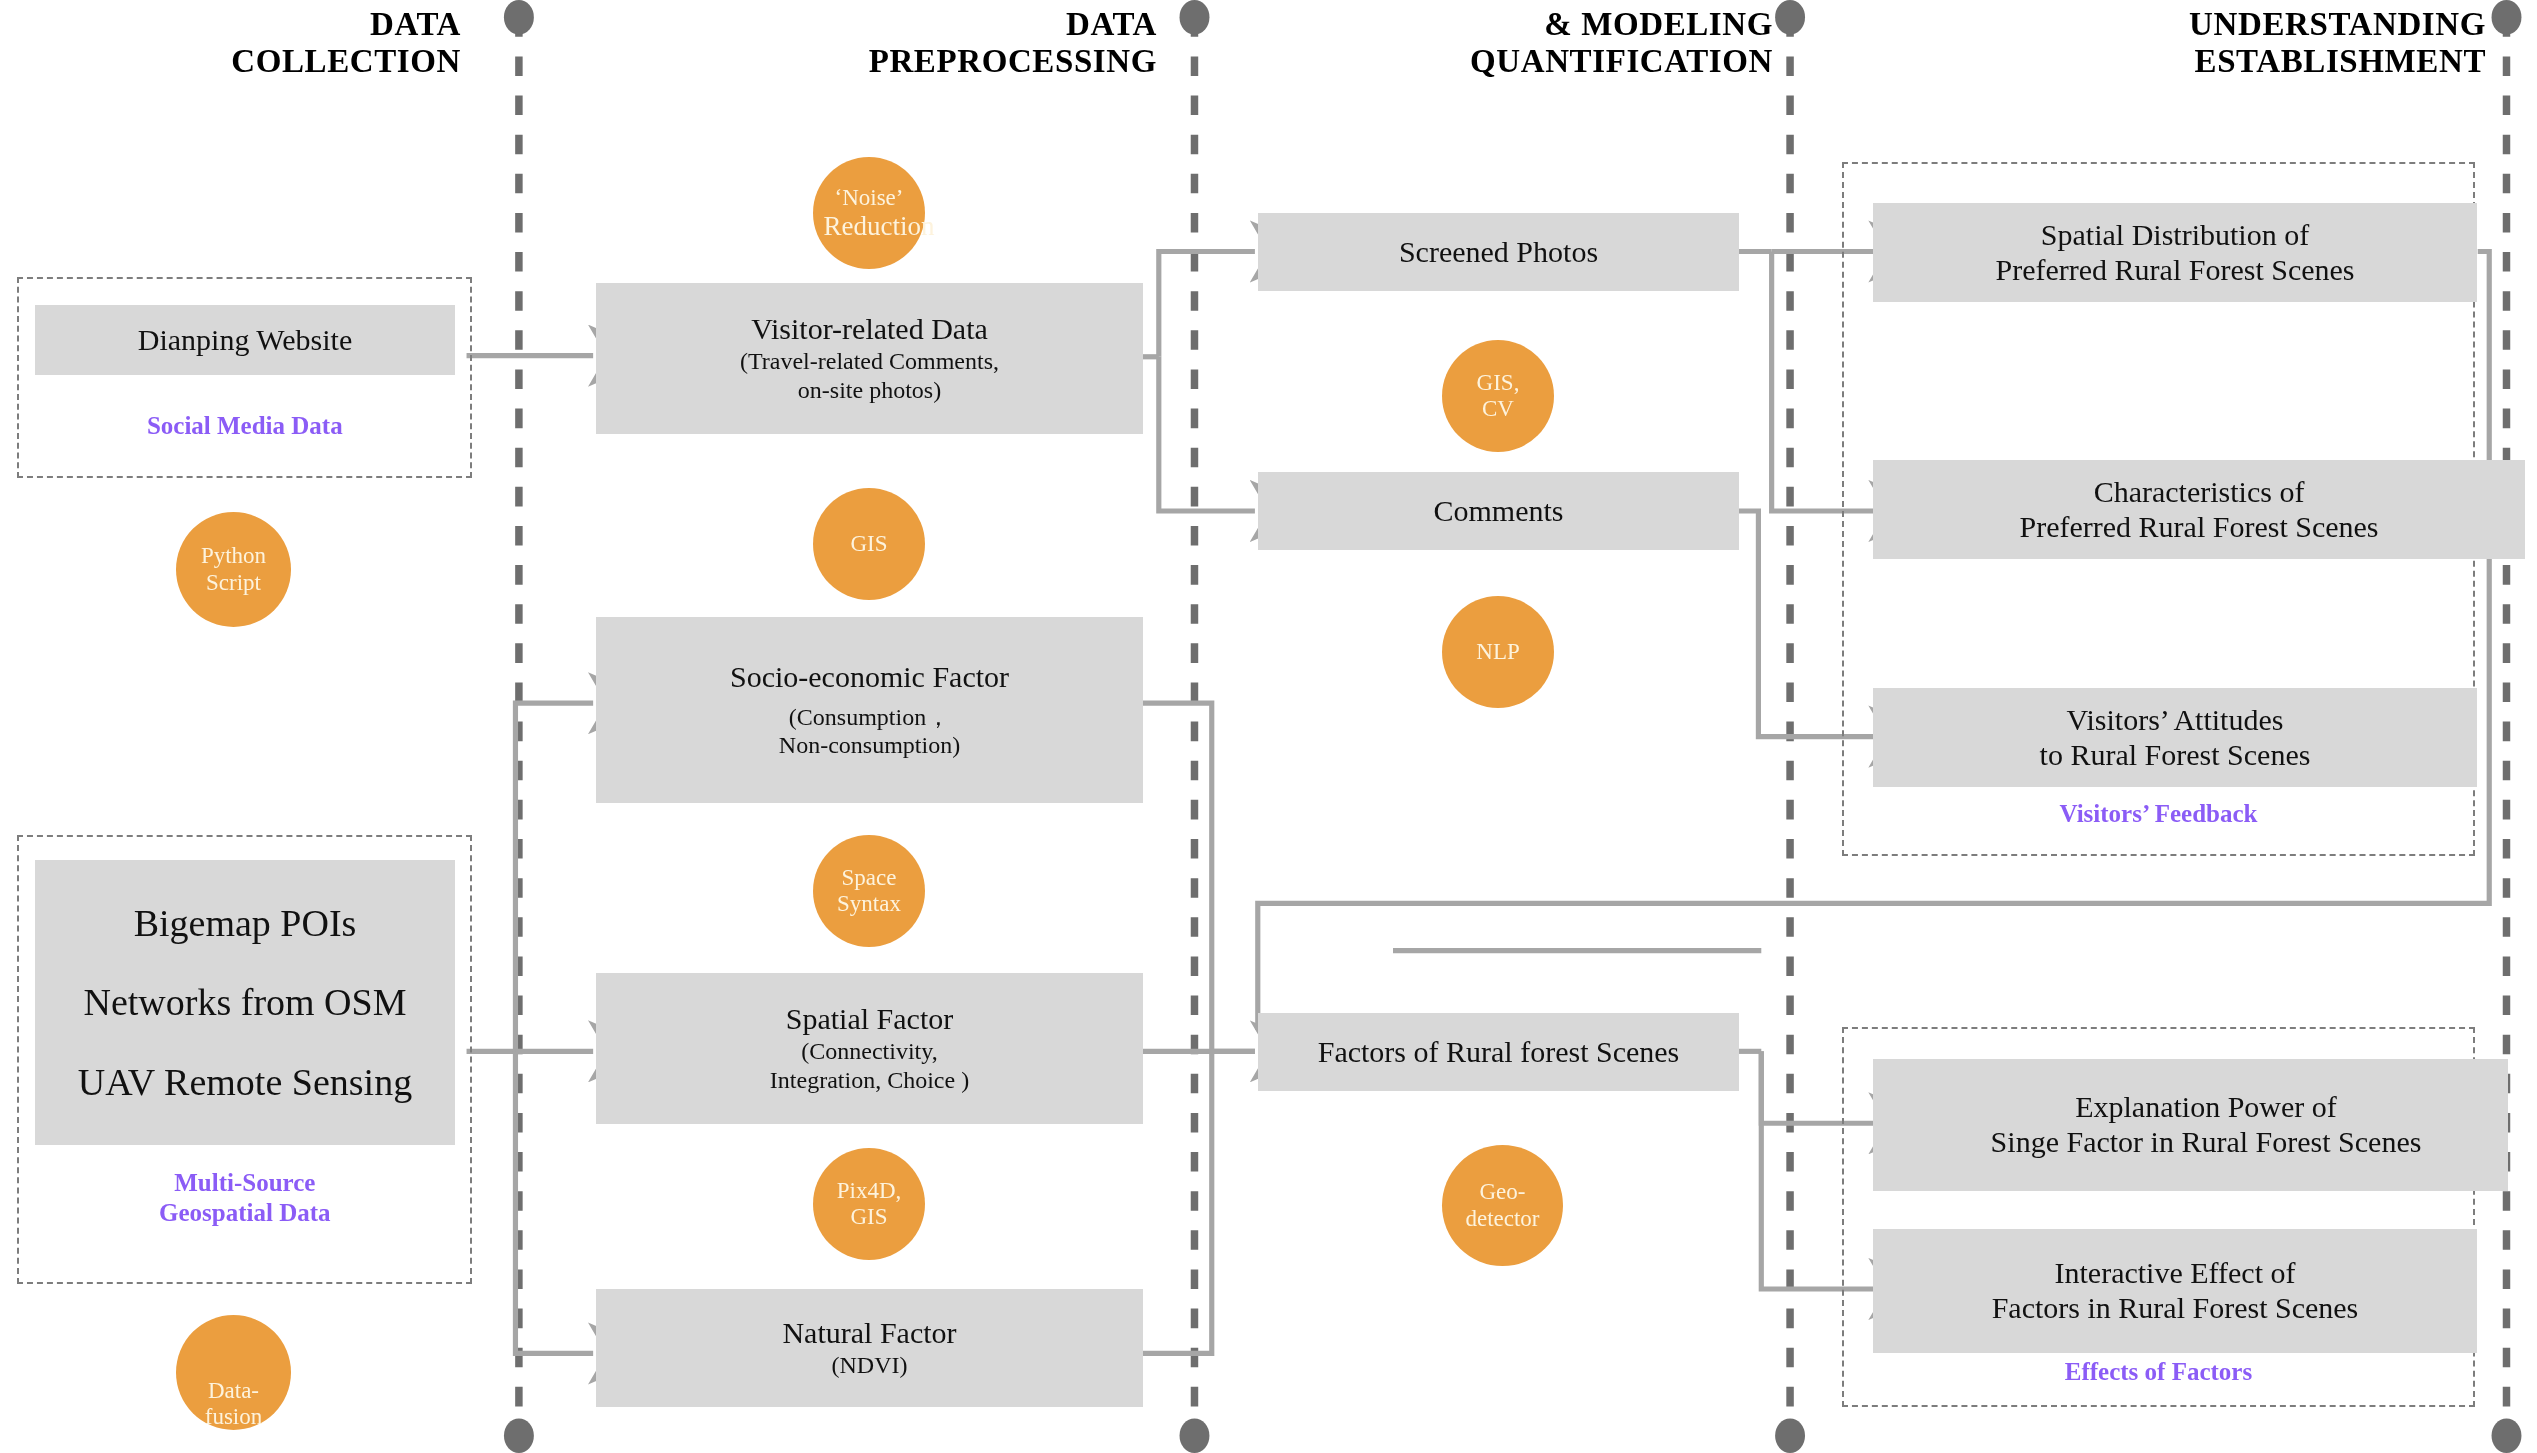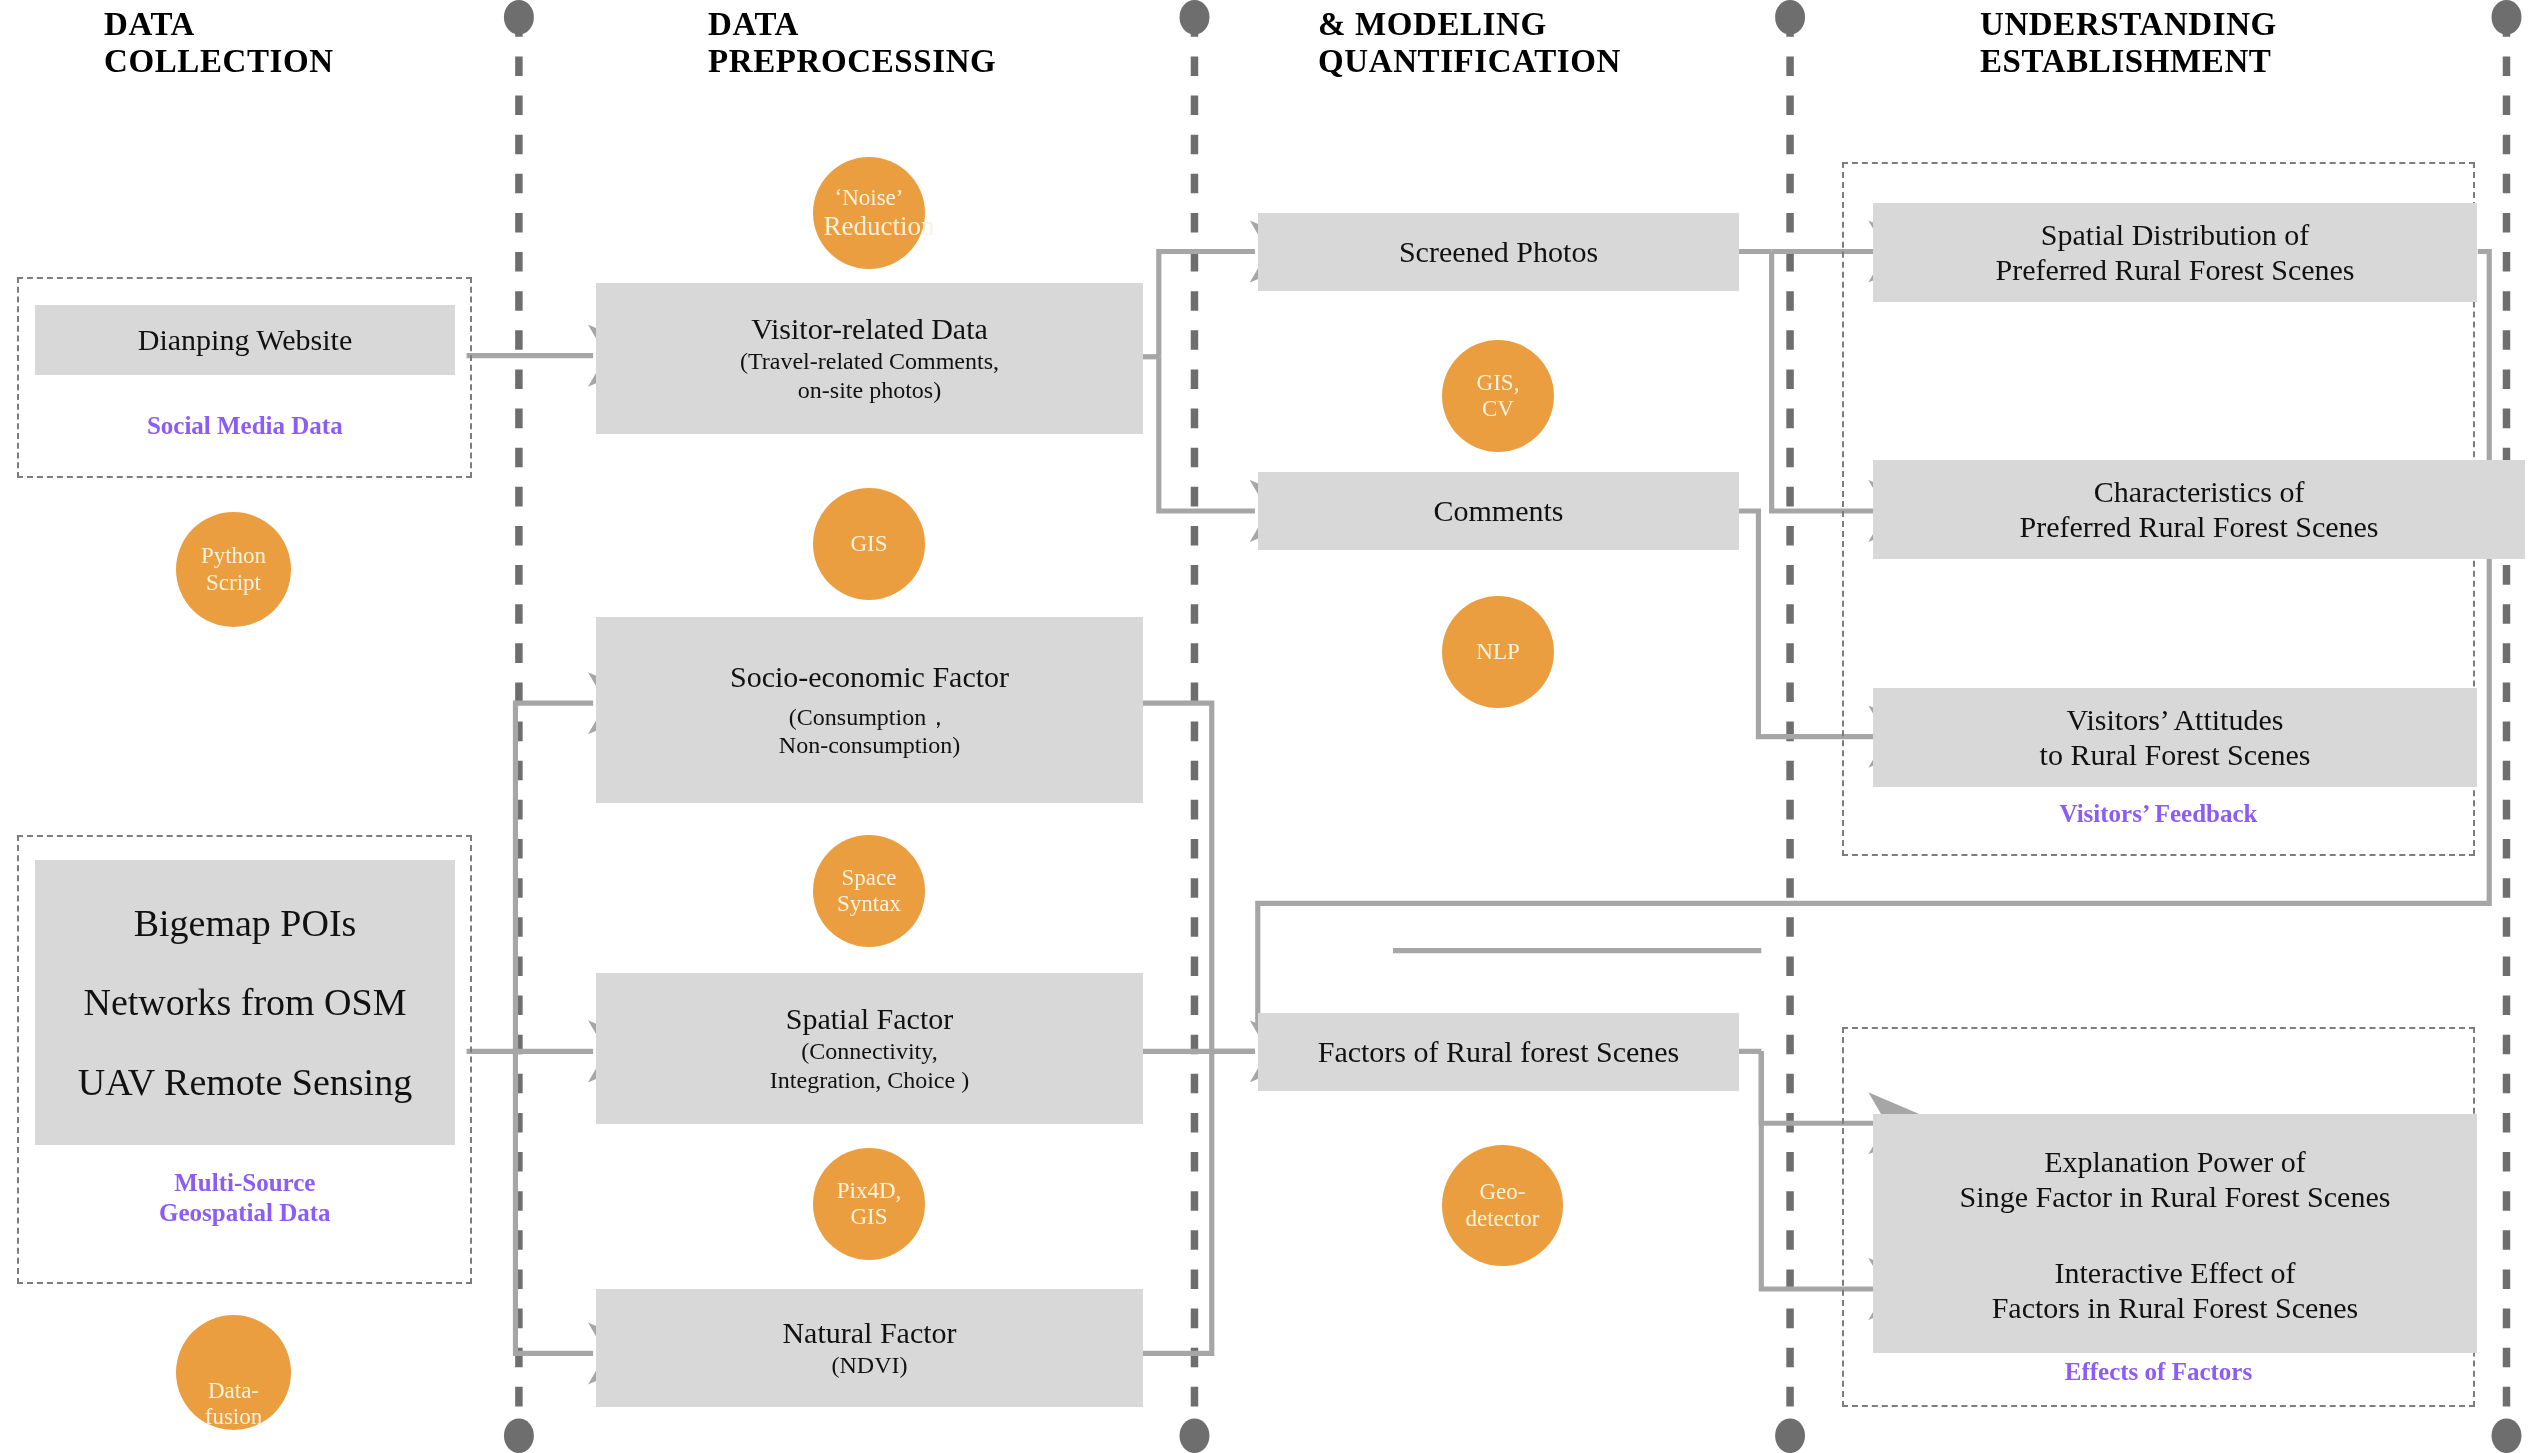--- a/index.html
+++ b/index.html
@@ -1,20 +1,20 @@
 <!DOCTYPE html>
 <html style="font-size:9.2px"><head>
 <meta charset="utf-8">
 <style>
   html,body{margin:0;padding:0;background:#fff;}
   body{font-family:"Liberation Serif", serif;}
   #stage{position:relative;width:2538px;height:1453px;background:#fff;overflow:hidden;}
   .svg-layer{position:absolute;left:0;top:0;width:2538px;height:1453px;pointer-events:none;}
 
-  .col-head{position:absolute;text-align:left;font-weight:bold;font-family:"Liberation Serif",serif;
+  .col-head{position:absolute;text-align:right;font-weight:bold;font-family:"Liberation Serif",serif;
             font-size:33px;line-height:1.12;letter-spacing:0.6px;color:#000;}
 
   .box{position:absolute;background:#d8d8d8;display:flex;flex-direction:column;align-items:center;
        justify-content:center;text-align:center;color:#111;font-family:"Liberation Serif",serif;}
   .box .t1{font-size:30px;line-height:1.16;}
   .box .t2{font-size:24px;line-height:1.2;}
 
   .ellipse{position:absolute;background:#eb9e3f;border-radius:50%;display:flex;flex-direction:column;
            align-items:center;justify-content:center;text-align:center;color:#fdf3dd;
            font-family:"Liberation Serif",serif;font-size:23px;line-height:1.14;}
@@ -201,21 +201,21 @@
     <div class="t1">Characteristics of</div>
     <div class="t1">Preferred Rural Forest Scenes</div>
   </div>
   <div class="box" style="left:1873px;top:688px;width:604px;height:99px;">
     <div class="t1">Visitors’ Attitudes</div>
     <div class="t1">to Rural Forest Scenes</div>
   </div>
   <div class="group-label" style="left:1842px;top:800px;width:633px;">Visitors’ Feedback</div>
 
   <div class="group" style="left:1842px;top:1027px;width:633px;height:380px;"></div>
-  <div class="box" style="left:1873px;top:1114px;width:604px;height:132px;">
+  <div class="box" style="left:1873px;top:1059px;width:604px;height:132px;padding-left:31px;">
     <div class="t1">Explanation Power of</div>
     <div class="t1">Singe Factor in Rural Forest Scenes</div>
   </div>
   <div class="box" style="left:1873px;top:1229px;width:604px;height:124px;">
     <div class="t1">Interactive Effect of</div>
     <div class="t1">Factors in Rural Forest Scenes</div>
   </div>
   <div class="group-label" style="left:1842px;top:1358px;width:633px;">Effects of Factors</div>
 
 </div>

